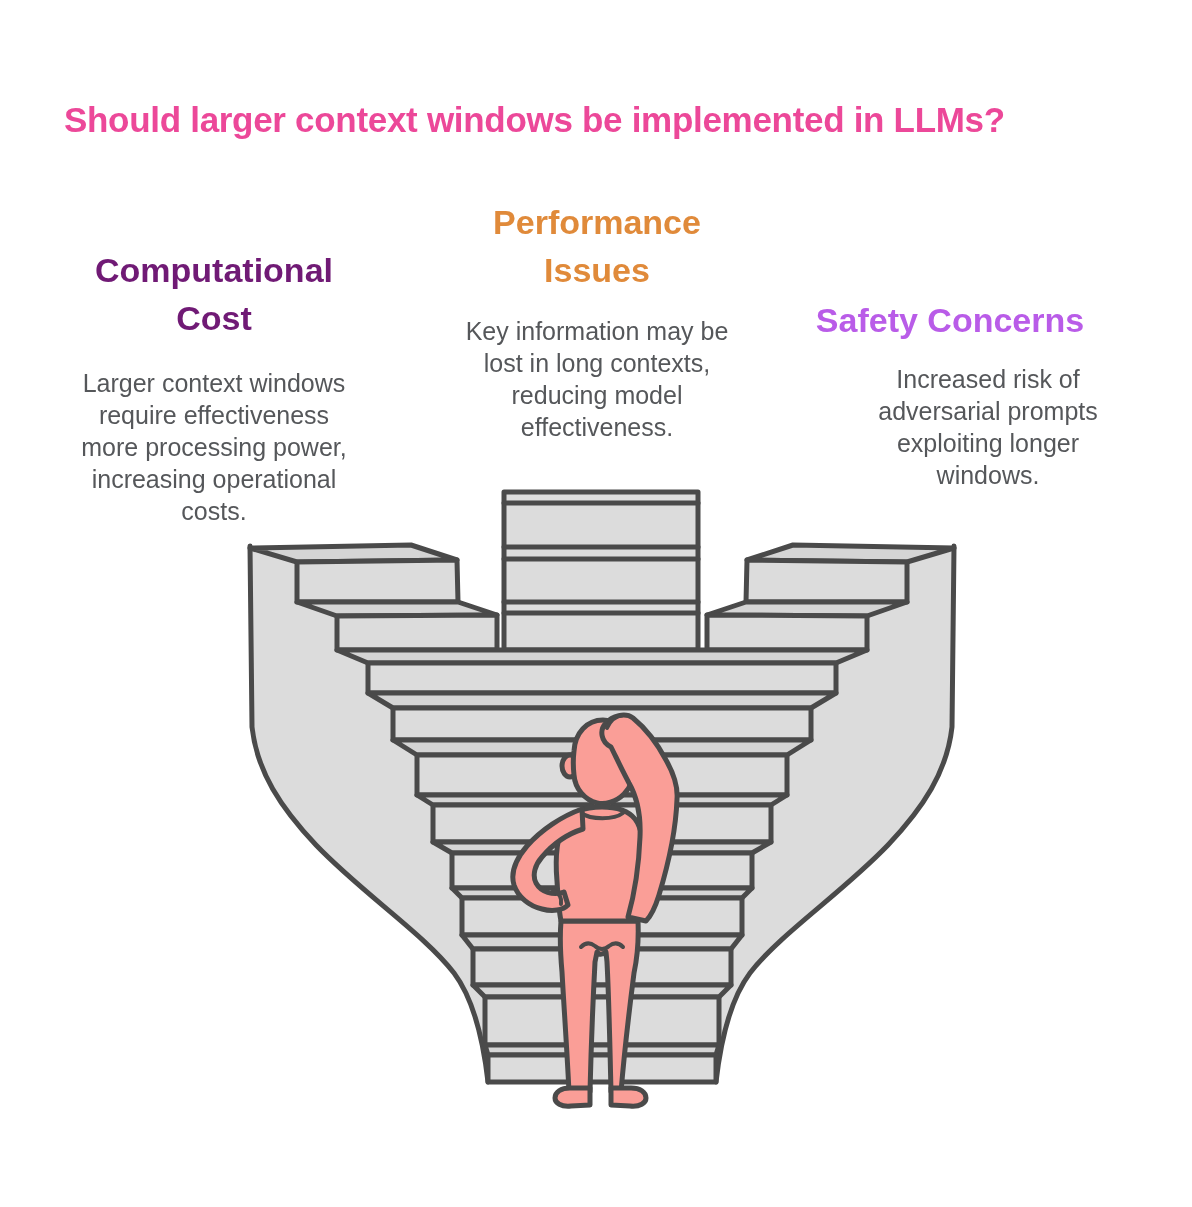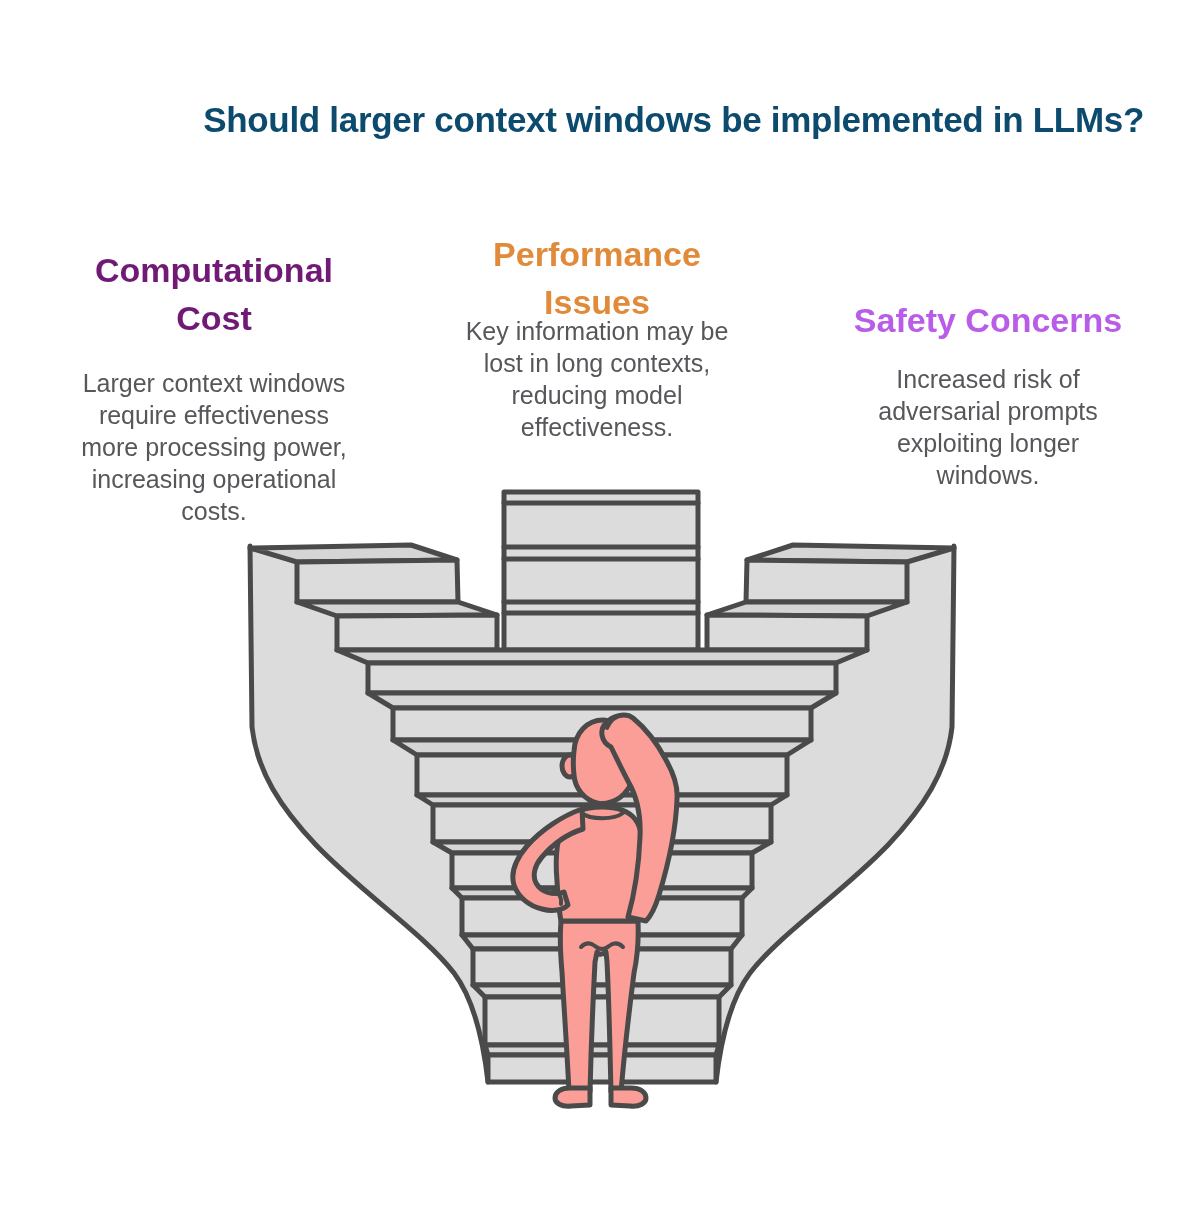--- a/index.html
+++ b/index.html
@@ -16,38 +16,38 @@
   }
   .col-heading{
     font-size:34px;font-weight:700;line-height:48px;
     text-align:center;white-space:pre-line;
   }
   .col-body{
     font-size:25px;line-height:32px;color:#55575a;
     text-align:center;white-space:pre-line;
   }
   #h1{left:64px;top:246px;width:300px;}
-  #h2{left:447px;top:198px;width:300px;margin-top:32px;}
-  #h3{left:808px;top:296px;width:360px;}
+  #h2{left:447px;top:198px;width:300px;}
+  #h3{left:770px;top:296px;width:360px;}
   #b1{left:64px;top:367px;width:300px;}
   #b2{left:447px;top:315px;width:300px;}
   #b3{left:833px;top:363px;width:310px;}
 
   svg{position:absolute;left:0;top:0;}
   .face{fill:var(--stairs-fill,#dcdcdc);stroke:var(--outline,#4a4a4a);stroke-width:5;stroke-linejoin:round;}
   .tread{fill:var(--stairs-tread,#d5d5d5);stroke:var(--outline,#4a4a4a);stroke-width:5;stroke-linejoin:round;}
   .edge{stroke:var(--outline,#4a4a4a);stroke-width:5;fill:none;stroke-linecap:round;}
   .wallfill{fill:var(--stairs-fill,#dcdcdc);stroke:none;}
   .person{fill:var(--person-fill,#fa9e97);stroke:var(--outline,#4a4a4a);stroke-width:5;stroke-linejoin:round;stroke-linecap:round;}
   .detail{fill:none;stroke:var(--outline,#4a4a4a);stroke-width:4;stroke-linecap:round;}
 </style>
 </head>
 <body style="background: rgb(255, 255, 255);">
 
-<div class="abs page-title" style="color: #0c4a6e; text-align: right;">Should larger context windows be implemented in LLMs?</div>
+<div class="abs page-title" style="color: #ec4899;">Should larger context windows be implemented in LLMs?</div>
 
 <div class="abs col-heading" id="h1" style="color: #701a75;">Computational
 Cost</div>
 <div class="abs col-body" id="b1">Larger context windows
 require effectiveness
 more processing power,
 increasing operational
 costs.</div>
 
 <div class="abs col-heading" id="h2" style="color: rgb(224, 138, 58);">Performance

